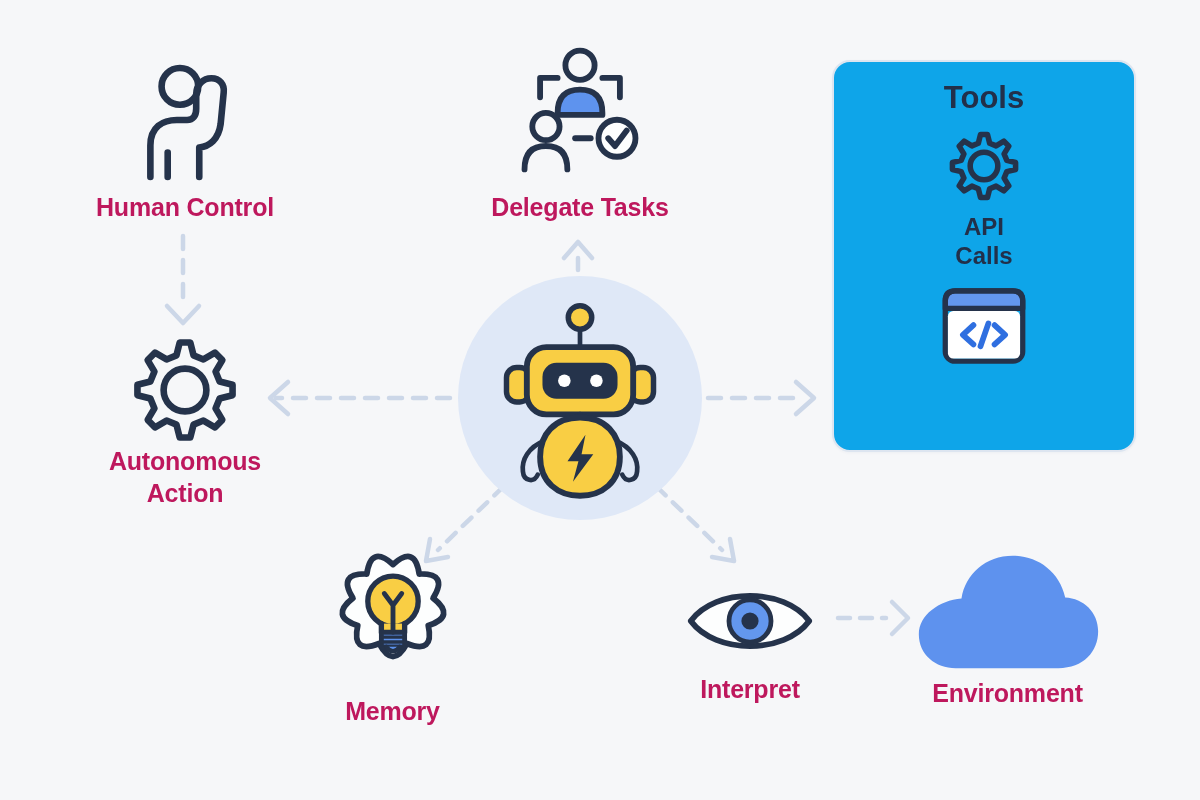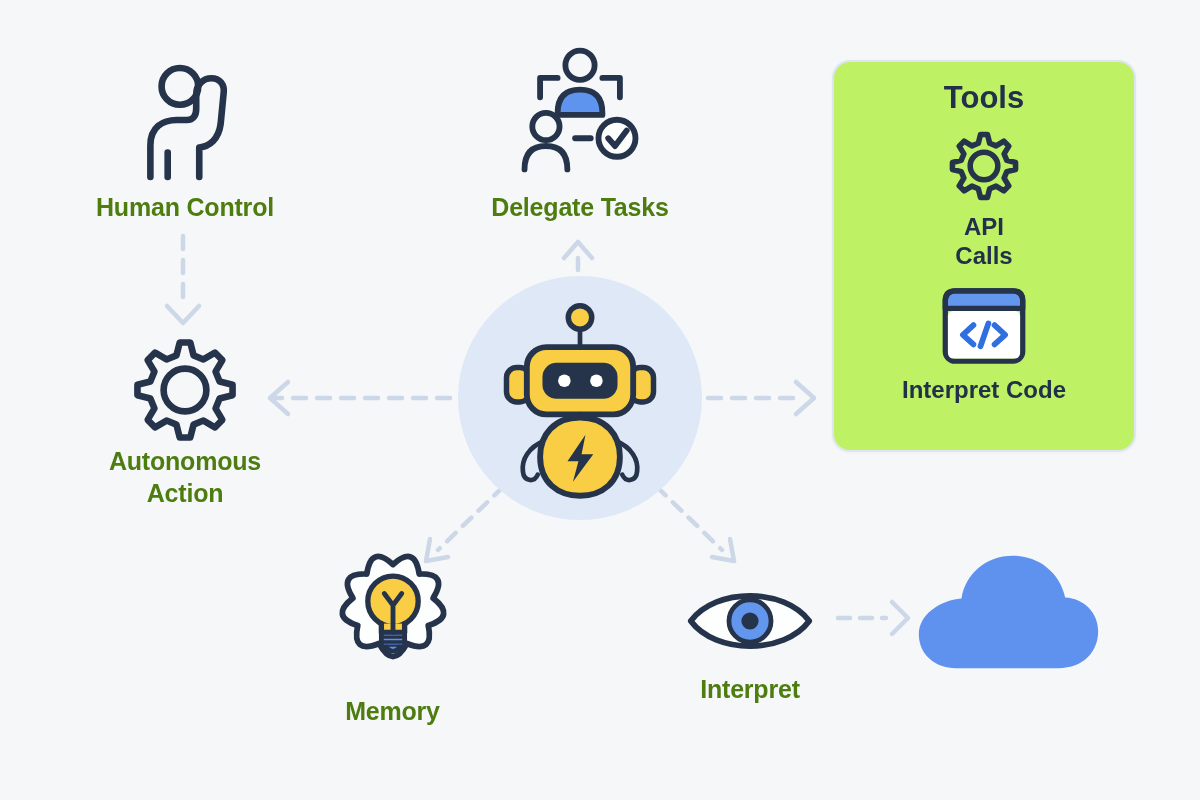--- a/index.html
+++ b/index.html
@@ -6,35 +6,35 @@
   html,body { margin:0; padding:0; }
   body {
     width:1200px; height:800px; position:relative; overflow:hidden;
     background:#f6f7f9;
     font-family:"Liberation Sans", sans-serif;
     color:#22304a;
   }
   .node { position:absolute; display:flex; flex-direction:column; align-items:center; }
   .node .label {
     font-weight:700; font-size:25px; line-height:1.26; text-align:center;
-    letter-spacing:-0.2px; color:#4d7c0f;
+    letter-spacing:-0.2px; color:#be185d;
   }
   .icon-wrap { display:flex; align-items:center; justify-content:center; }
 
   
   .agent-circle {
     position:absolute; left:458px; top:276px; width:244px; height:244px;
     border-radius:50%; background:#dfe8f7;
     display:flex; align-items:center; justify-content:center;
   }
 
   
   .tools-panel {
     position:absolute; left:832px; top:60px; width:304px; height:392px;
-    background:#bef264; border:2px solid #dde5f0; border-radius:18px;
+    background:#0ea5e9; border:2px solid #dde5f0; border-radius:18px;
     box-shadow:0 1px 3px rgba(30,50,90,.04);
     display:flex; flex-direction:column; align-items:center; padding-top:18px;
   }
   .tools-title { font-size:31px; font-weight:700; color:#22304a; }
   .tools-row { display:flex; justify-content:center; gap:20px; margin-top:12px; }
   .tool-item { display:flex; flex-direction:column; align-items:center; }
   .tool-item .label { font-size:24px; font-weight:700; line-height:1.22; text-align:center; margin-top:8px; }
   .tool-item.narrow { width:104px; }
   .tool-item.wide { width:220px; margin-top:14px; }
 
@@ -131,21 +131,20 @@
         <rect x="6" y="6" width="88" height="80" rx="11" fill="none" stroke="#25334b" stroke-width="6"></rect>
         <line x1="8" y1="26" x2="92" y2="26" stroke="#25334b" stroke-width="5"></line>
         <rect x="9" y="29" width="82" height="54" rx="6" fill="#ffffff"></rect>
         <g stroke="#2f6fe0" stroke-width="6.5" fill="none" stroke-linecap="round" stroke-linejoin="round">
           <polyline points="38,45 26,56 38,67"></polyline>
           <line x1="55" y1="43" x2="46" y2="69"></line>
           <polyline points="62,45 74,56 62,67"></polyline>
         </g>
       </svg>
     </span>
-    <div class="label">Interpret Code</div>
   </div>
 </div>
 
 <div class="node" style="left:90px; top:334px; width:190px;">
   <span class="icon-wrap">
     <svg width="112" height="112" viewBox="0 0 110 110">
       <g stroke="#25334b" stroke-width="6.5" fill="none" stroke-linejoin="round">
         <path d="M 89.0 46.6 L 101.7 49.8 L 101.7 60.2 L 89.0 63.4 L 85.0 73.1 L 91.7 84.4 L 84.4 91.7 L 73.1 85.0 L 63.4 89.0 L 60.2 101.7 L 49.8 101.7 L 46.6 89.0 L 36.9 85.0 L 25.6 91.7 L 18.3 84.4 L 25.0 73.1 L 21.0 63.4 L 8.3 60.2 L 8.3 49.8 L 21.0 46.6 L 25.0 36.9 L 18.3 25.6 L 25.6 18.3 L 36.9 25.0 L 46.6 21.0 L 49.8 8.3 L 60.2 8.3 L 63.4 21.0 L 73.1 25.0 L 84.4 18.3 L 91.7 25.6 L 85.0 36.9 Z"></path>
         <circle cx="55" cy="55" r="21"></circle>
       </g>
@@ -204,13 +203,14 @@
   </span>
   <div class="label" style="margin-top:10px;">Interpret</div>
 </div>
 
 <div class="node" style="left:905px; top:548px; width:205px;">
   <span class="icon-wrap">
     <svg width="196" height="126" viewBox="0 0 200 130">
       <path d="M46 124 H152 C178 124 193 107 193 86 C193 66 178 52 159 51 C153 24 130 8 105 8 C77 8 56 27 52 52 C29 54 8 69 8 89 C8 110 25 124 46 124 Z" fill="#5e92ee"></path>
     </svg>
   </span>
+  <div class="label" style="margin-top:4px;">Environment</div>
 </div>
 
 </body></html>

